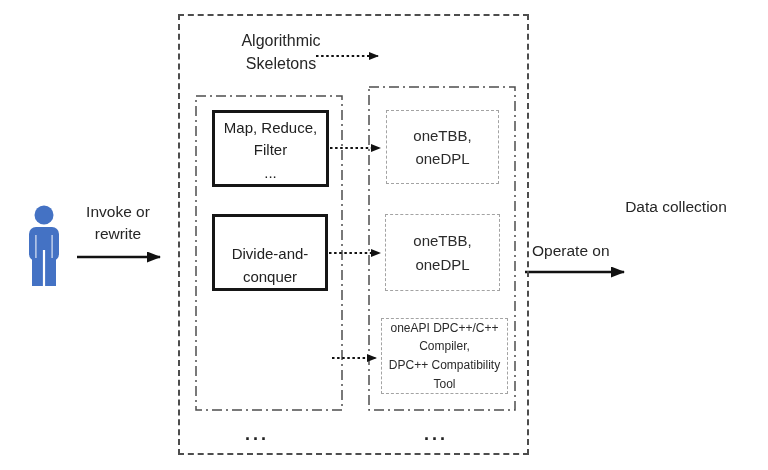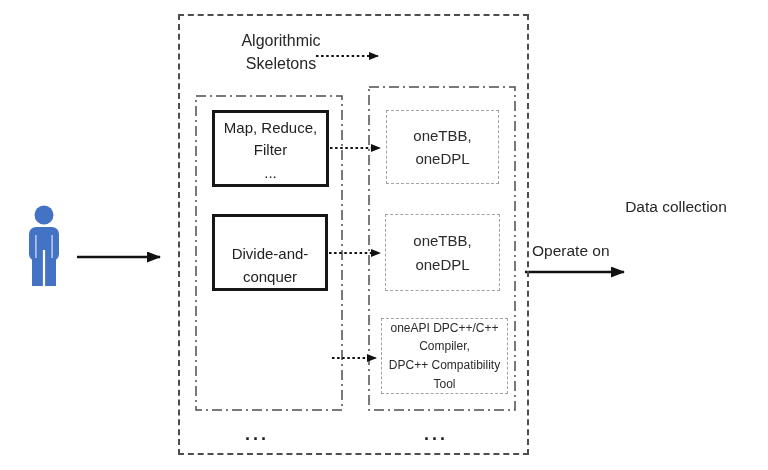--- a/index.html
+++ b/index.html
@@ -105,20 +105,22 @@
 
   <svg class="abs" style="left:25px; top:204px;" width="44" height="84" viewBox="0 0 44 84">
     <circle cx="19" cy="11" r="9.5" fill="#4472C4"></circle>
     <rect x="4" y="23" width="30" height="34" rx="7" fill="#4472C4"></rect>
     <rect x="7" y="42" width="24" height="40" fill="#4472C4"></rect>
     <rect x="17.9" y="46" width="2.2" height="36" fill="#ffffff"></rect>
     <rect x="10.2" y="31" width="1.4" height="23" fill="#ffffff" opacity="0.7"></rect>
     <rect x="26.4" y="31" width="1.4" height="23" fill="#ffffff" opacity="0.7"></rect>
   </svg>
 
+  <div class="abs pre center label" style="left:68px; top:201px; width:100px;">Invoke or
+rewrite</div>
 
   <div class="abs outer-box" style="left:178px; top:14px; width:351px; height:441px;"></div>
 
   <div class="abs pre center hdr" style="left:221px; top:30px; width:120px;">Algorithmic
 Skeletons</div>
 
   <div class="skel-box" style="left:212px; top:110px; width:117px; height:77px;">
     <span class="box-text">Map, Reduce,
 Filter
 ...</span>

